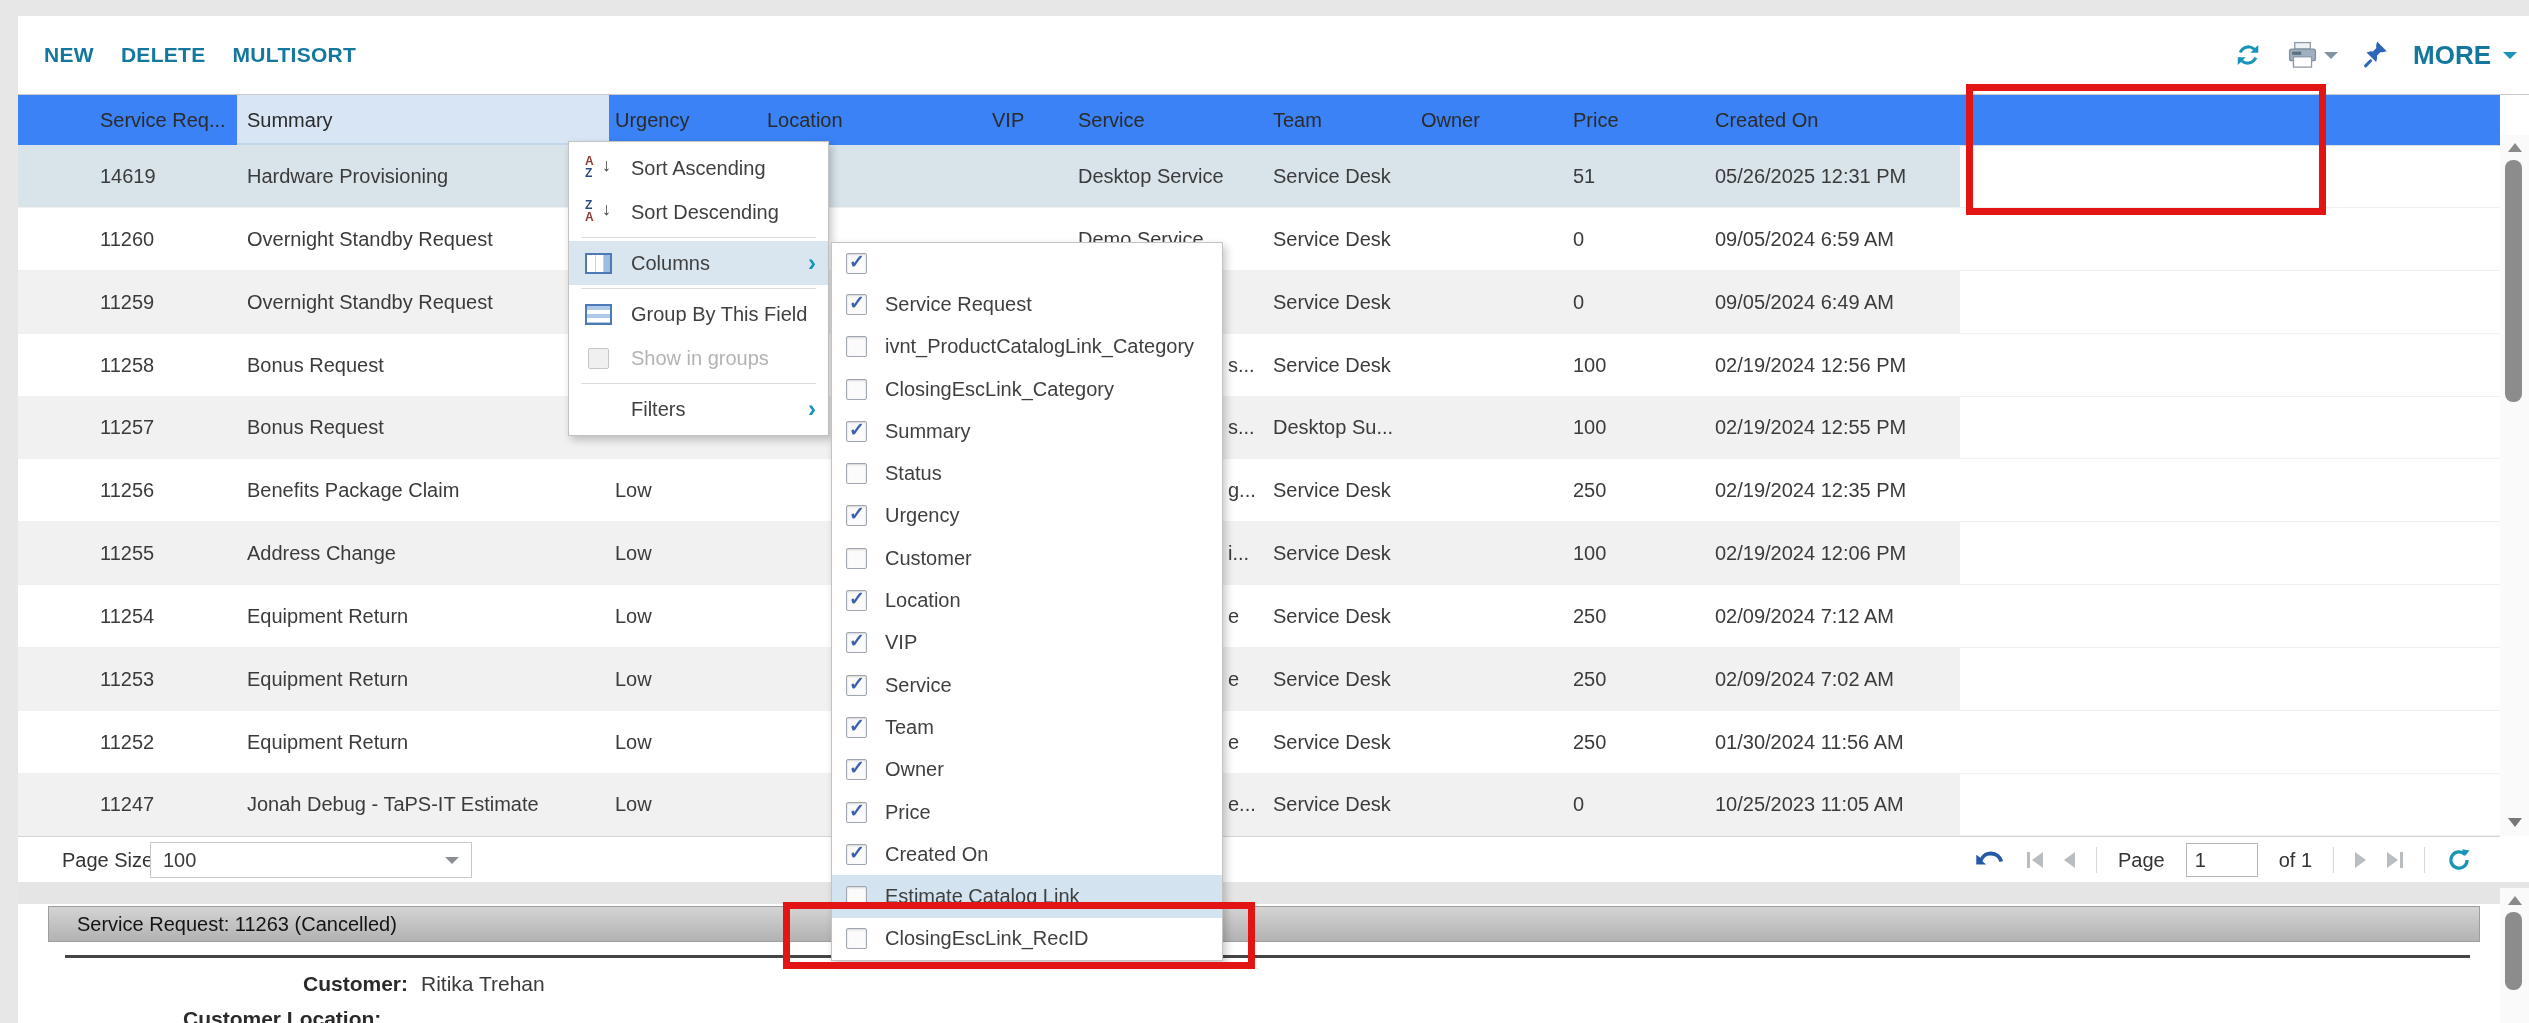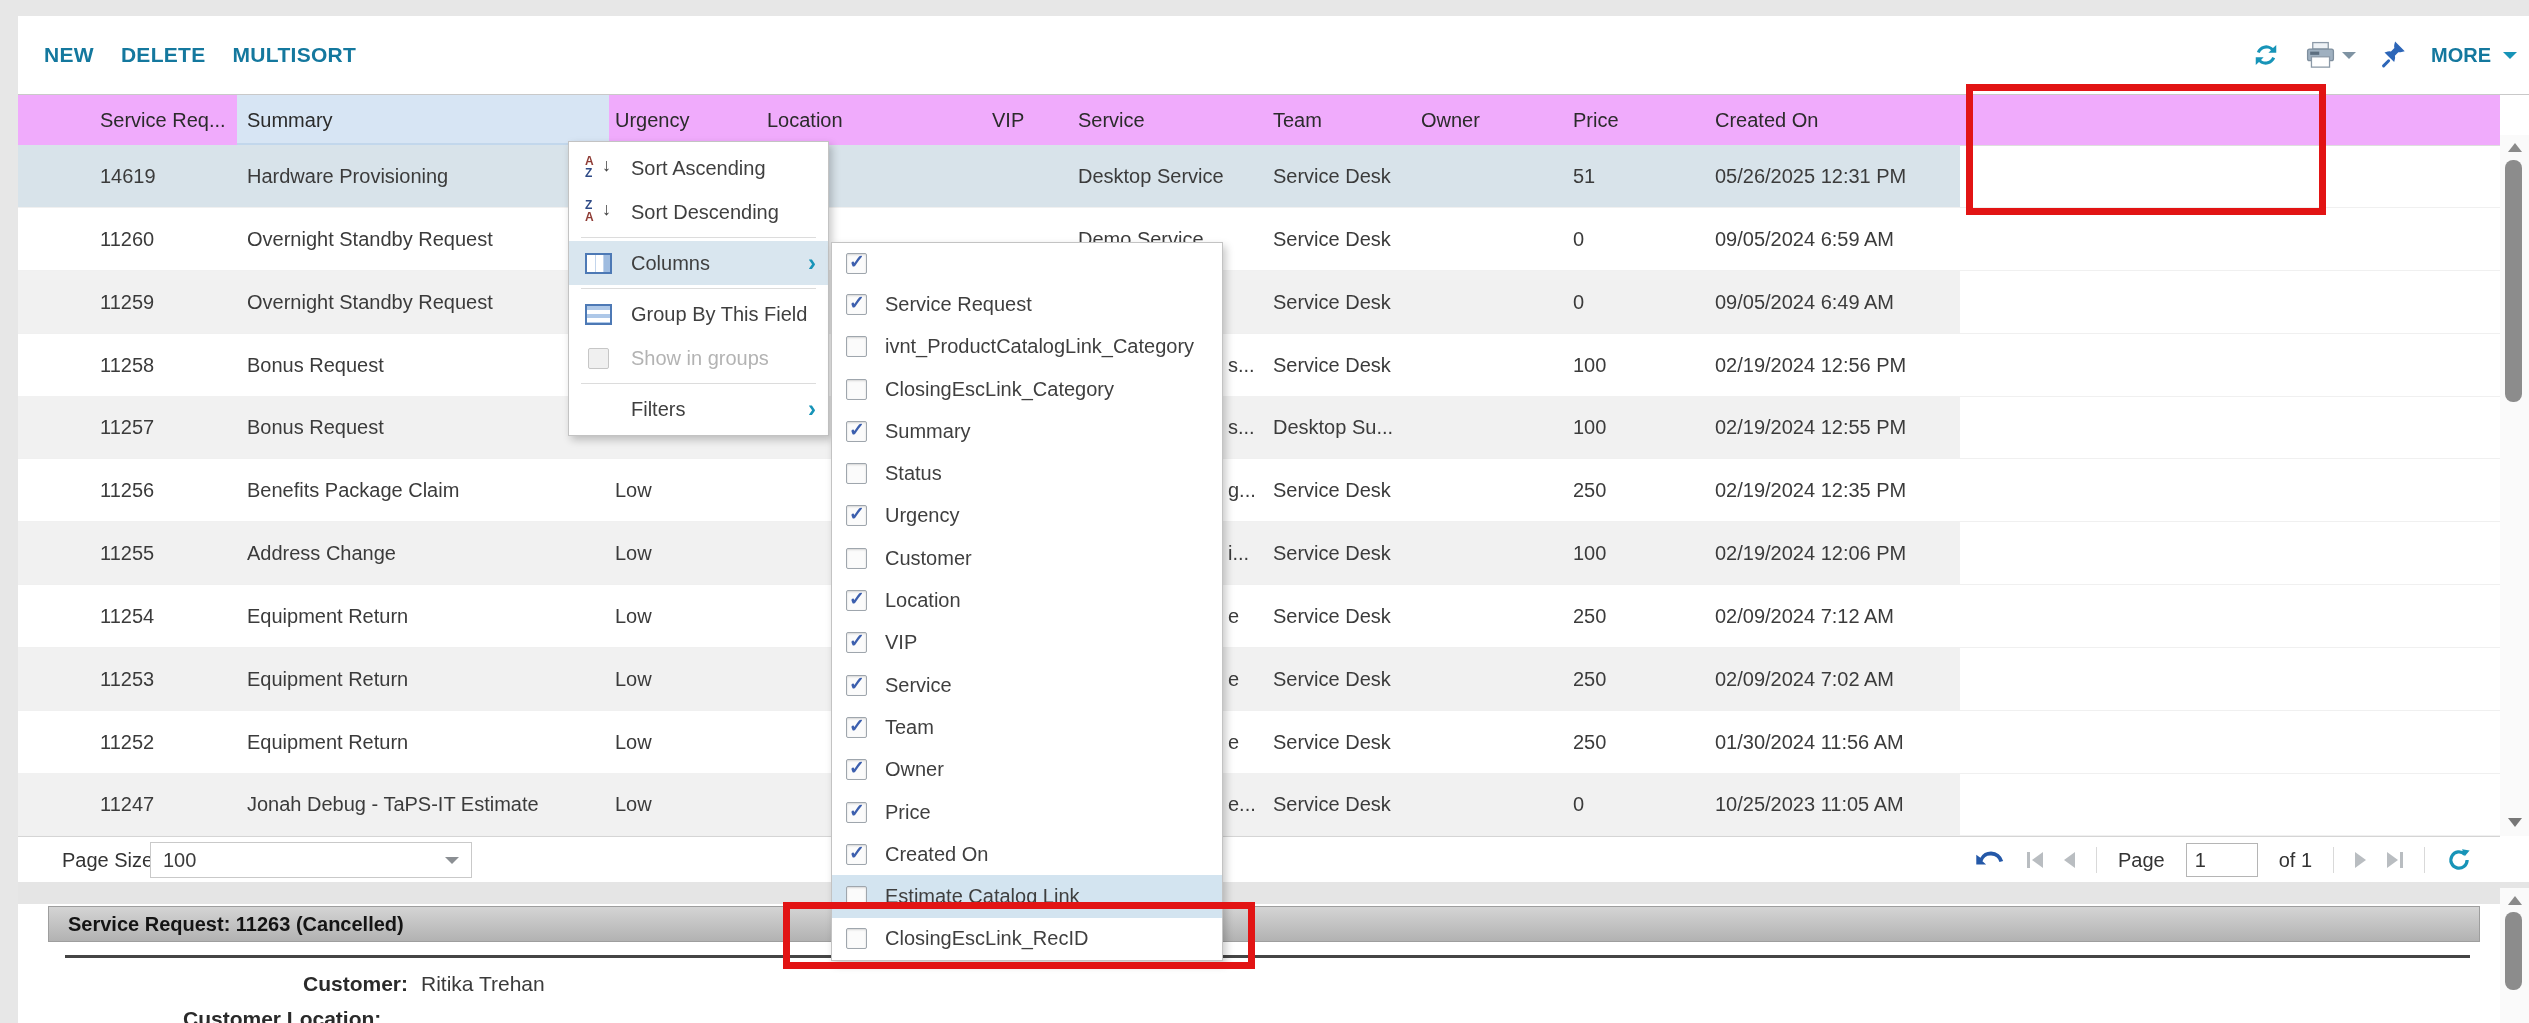--- a/index.html
+++ b/index.html
@@ -15,26 +15,26 @@
     background:#fff; border-bottom:1px solid #c9c9c9; }
   #toolbar-links { position:absolute; left:26px; top:0; height:78px;
     display:flex; align-items:center; gap:27px; }
   .tb-link { font-size:21px; font-weight:bold; color:#14789e; letter-spacing:.3px; cursor:pointer; }
   #toolbar-right { position:absolute; right:12px; top:0; height:78px;
     display:flex; align-items:center; gap:24px; }
   .caret-down { width:0; height:0; border:7px solid transparent; border-bottom:none; }
   .caret-teal { border-top-color:#1794b8; }
   .caret-gray { border-top-color:#7f93a3; }
   .caret-dim  { border-top-color:#8b8f93; }
-  .more-label { font-size:20px; font-weight:bold; color:#14789e; margin-right:6px; }
+  .more-label { font-size:26px; font-weight:bold; color:#14789e; margin-right:6px; }
   .icon-btn { display:flex; align-items:center; gap:6px; cursor:pointer; }
 
   
   #thead { position:absolute; left:18px; top:95px; right:29px; height:51px;
-    background:#f0abfc; border-bottom:1px solid #dedede; }
+    background:#3b82f6; border-bottom:1px solid #dedede; }
   .hcell { position:absolute; top:0; height:50px; line-height:50px;
     font-size:20px; color:#2b2b2b; font-weight:500; white-space:nowrap; }
   #summary-hl { position:absolute; left:219px; top:0; width:372px; height:50px;
     background:#d7e5f4; border-bottom:2px solid #c2d7ec; }
   .hx-id{left:82px} .hx-sum{left:229px} .hx-urg{left:597px} .hx-loc{left:749px}
   .hx-vip{left:974px} .hx-svc{left:1060px} .hx-team{left:1255px} .hx-own{left:1403px}
   .hx-price{left:1555px} .hx-cre{left:1697px}
 
   
   .row { position:absolute; left:18px; right:29px; height:63px; border-bottom:1px solid #f0f0f0; }
@@ -105,21 +105,21 @@
   .navbar { width:3px; height:16px; background:#b9bdc1; }
   .pg-label { font-size:20px; color:#333; }
   .page-input { width:72px; height:34px; border:1px solid #b5b5b5; font-size:20px;
     padding:0 8px; color:#333; font-family:"Liberation Sans",sans-serif; }
 
   
   #gap-strip { position:absolute; left:18px; top:882px; right:0; height:22px; background:#e5e5e5; }
   #detail { position:absolute; left:18px; top:904px; right:29px; bottom:0; background:#fff; }
   #detail-bar { position:absolute; left:30px; top:2px; width:2432px; height:36px;
     background:linear-gradient(180deg,#d4d4d4,#b2b2b2); border:1px solid #9e9e9e;
-    line-height:34px; padding-left:19px; font-size:20px; font-weight:bold; color:#141414; }
+    line-height:34px; padding-left:28px; font-size:20px; font-weight:normal; color:#141414; }
   #detail-rule { position:absolute; left:47px; top:51px; width:2405px; height:3px; background:#454545; }
   .d-label { position:absolute; font-size:21px; font-weight:bold; color:#2a2a2a; }
   .d-value { position:absolute; font-size:21px; color:#3b3b3b; }
 
   
   .sb-track { position:absolute; right:0; width:29px; background:#fafafa; }
   #sb-top { top:135px; height:701px; }
   #sb-bottom { top:888px; height:135px; }
   .sb-arrow { position:absolute; left:8px; width:0; height:0; border:7px solid transparent; }
   .sb-up { border-bottom:9px solid #8a8a8a; border-top:none; }

